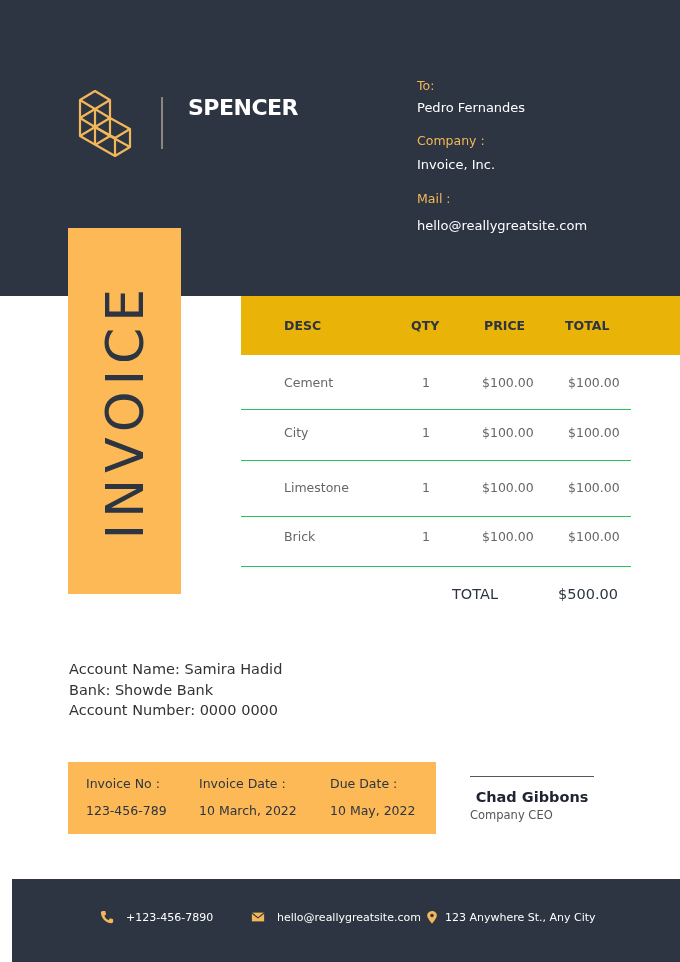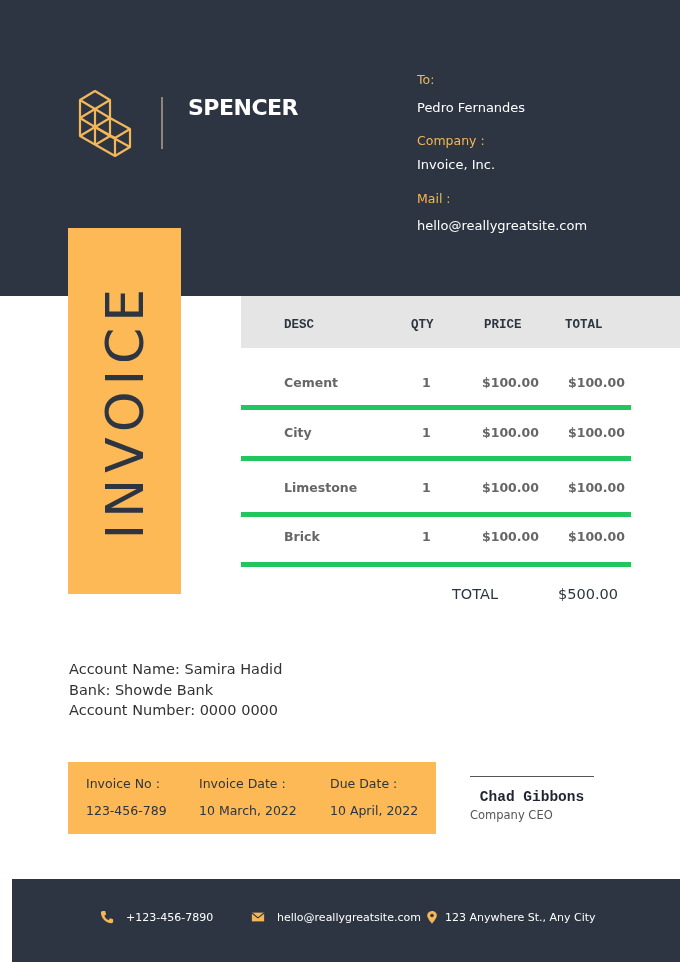--- a/index.html
+++ b/index.html
@@ -6,32 +6,32 @@
   body { width: 680px; height: 962px; position: relative; background: #ffffff; font-family: "DejaVu Sans", sans-serif; overflow: hidden; }
   .header { position: absolute; left: 0; top: 0; width: 680px; height: 296px; background: #2c3541; }
   .logo { position: absolute; left: 78px; top: 88px; width: 54px; height: 70px; }
   .logo-divider { position: absolute; left: 161px; top: 97px; width: 2px; height: 52px; background: #8c877a; }
   .brand { position: absolute; left: 188px; top: 95px; color: #ffffff; font-family: "DejaVu Sans", sans-serif; font-weight: bold; font-size: 22px; line-height: 26px; letter-spacing: -0.5px; }
   .to-block { position: absolute; left: 417px; top: 70px; }
   .to-label { color: #f3b75a; font-size: 12.5px; position: absolute; left: 0; white-space: nowrap; }
   .to-value { color: #ffffff; font-size: 13px; position: absolute; left: 0; white-space: nowrap; }
   .invoice-band { position: absolute; left: 68px; top: 228px; width: 113px; height: 366px; background: #fdb955; }
   .invoice-word { position: absolute; left: 50%; top: 50%; transform: translate(-50%, -50%) rotate(-90deg); color: #2c3541; font-size: 52px; letter-spacing: 6px; font-weight: normal; white-space: nowrap; }
-  .table-head { position: absolute; left: 241px; top: 296px; width: 439px; height: 52px; background: #e5e5e5; font-family: Liberation Mono, monospace; }
+  .table-head { position: absolute; left: 241px; top: 296px; width: 439px; height: 59px; background: #eab308; }
   .th { position: absolute; top: 22px; font-size: 12.5px; font-weight: bold; color: #2c3541; }
-  .row { position: absolute; left: 241px; width: 390px; height: 50px; border-bottom: 5px solid #22c55e; font-weight: bold; }
+  .row { position: absolute; left: 241px; width: 390px; height: 50px; border-bottom: 1px solid #22c55e; }
   .td { position: absolute; font-size: 12.5px; color: #666; }
   .total-label { position: absolute; left: 452px; top: 586px; font-size: 14.5px; color: #2c3541; }
   .total-value { position: absolute; left: 558px; top: 586px; font-size: 14.5px; color: #2c3541; }
   .bank { position: absolute; left: 69px; top: 659px; font-size: 14.5px; color: #333; line-height: 20.5px; }
   .info-box { position: absolute; left: 68px; top: 762px; width: 368px; height: 72px; background: #fdb955; }
   .info-label { position: absolute; top: 14px; font-size: 12.5px; color: #2c3541; white-space: nowrap; }
   .info-value { position: absolute; top: 41px; font-size: 12.5px; color: #2c3541; white-space: nowrap; }
   .sign-line { position: absolute; left: 470px; top: 776px; width: 124px; height: 1px; background: #555; }
-  .sign-name { position: absolute; left: 470px; width: 124px; top: 789px; text-align: center; font-size: 14.5px; font-weight: bold; color: #1e2530; white-space: nowrap; font-family: Liberation Mono, monospace; }
+  .sign-name { position: absolute; left: 470px; width: 124px; top: 789px; text-align: center; font-size: 14.5px; font-weight: bold; color: #1e2530; white-space: nowrap; }
   .sign-title { position: absolute; left: 470px; width: 124px; top: 808px; text-align: left; font-size: 11.5px; color: #555; }
   .footer { position: absolute; left: 12px; top: 879px; width: 680px; height: 83px; background: #2c3541; }
   .f-item { position: absolute; top: 31px; display: flex; align-items: center; color: #ffffff; font-size: 11px; white-space: nowrap; }
   .f-icon { display: inline-block; width: 14px; height: 14px; margin-right: 12px; }
 </style>
 </head>
 <body>
 
 <div class="header">
   <svg class="logo" viewBox="0 0 54 70">
@@ -48,21 +48,21 @@
       <path d="M17 39 L32 48 L32 30"></path>
       <path d="M32 48 L52 59"></path>
     </g>
   </svg>
   <div class="logo-divider"></div>
   <div class="brand">
     <div>SPENCER</div>
   </div>
 
   <div class="to-block">
-    <div class="to-label" style="top:2px">To:</div>
+    <div class="to-label" style="top:8px">To:</div>
     <div class="to-value" style="top:30px">Pedro Fernandes</div>
     <div class="to-label" style="top:63px">Company :</div>
     <div class="to-value" style="top:87px">Invoice, Inc.</div>
     <div class="to-label" style="top:121px">Mail :</div>
     <div class="to-value" style="top:148px">hello@reallygreatsite.com</div>
   </div>
 </div>
 
 <div class="invoice-band">
   <div class="invoice-word">INVOICE</div>
@@ -108,21 +108,21 @@
   <div>Bank: Showde Bank</div>
   <div>Account Number: 0000 0000</div>
 </div>
 
 <div class="info-box">
   <div class="info-label" style="left:18px">Invoice No :</div>
   <div class="info-value" style="left:18px">123-456-789</div>
   <div class="info-label" style="left:131px">Invoice Date :</div>
   <div class="info-value" style="left:131px">10 March, 2022</div>
   <div class="info-label" style="left:262px">Due Date :</div>
-  <div class="info-value" style="left:262px">10 April, 2022</div>
+  <div class="info-value" style="left:262px">10 May, 2022</div>
 </div>
 
 <div class="sign-line"></div>
 <div class="sign-name">Chad Gibbons</div>
 <div class="sign-title">Company CEO</div>
 
 <div class="footer">
   <div class="f-item" style="left:88px">
     <svg class="f-icon" viewBox="0 0 16 16">
       <path d="M3 1 L6 1 L7 5 L5 6.5 C6 9 7.5 10.5 10 11.5 L11.5 9.5 L15 10.5 L15 13.5 C15 14.5 14 15 13 15 C6.5 14.5 1.5 9.5 1 3 C1 2 2 1 3 1 Z" fill="#f3b75a"></path>

